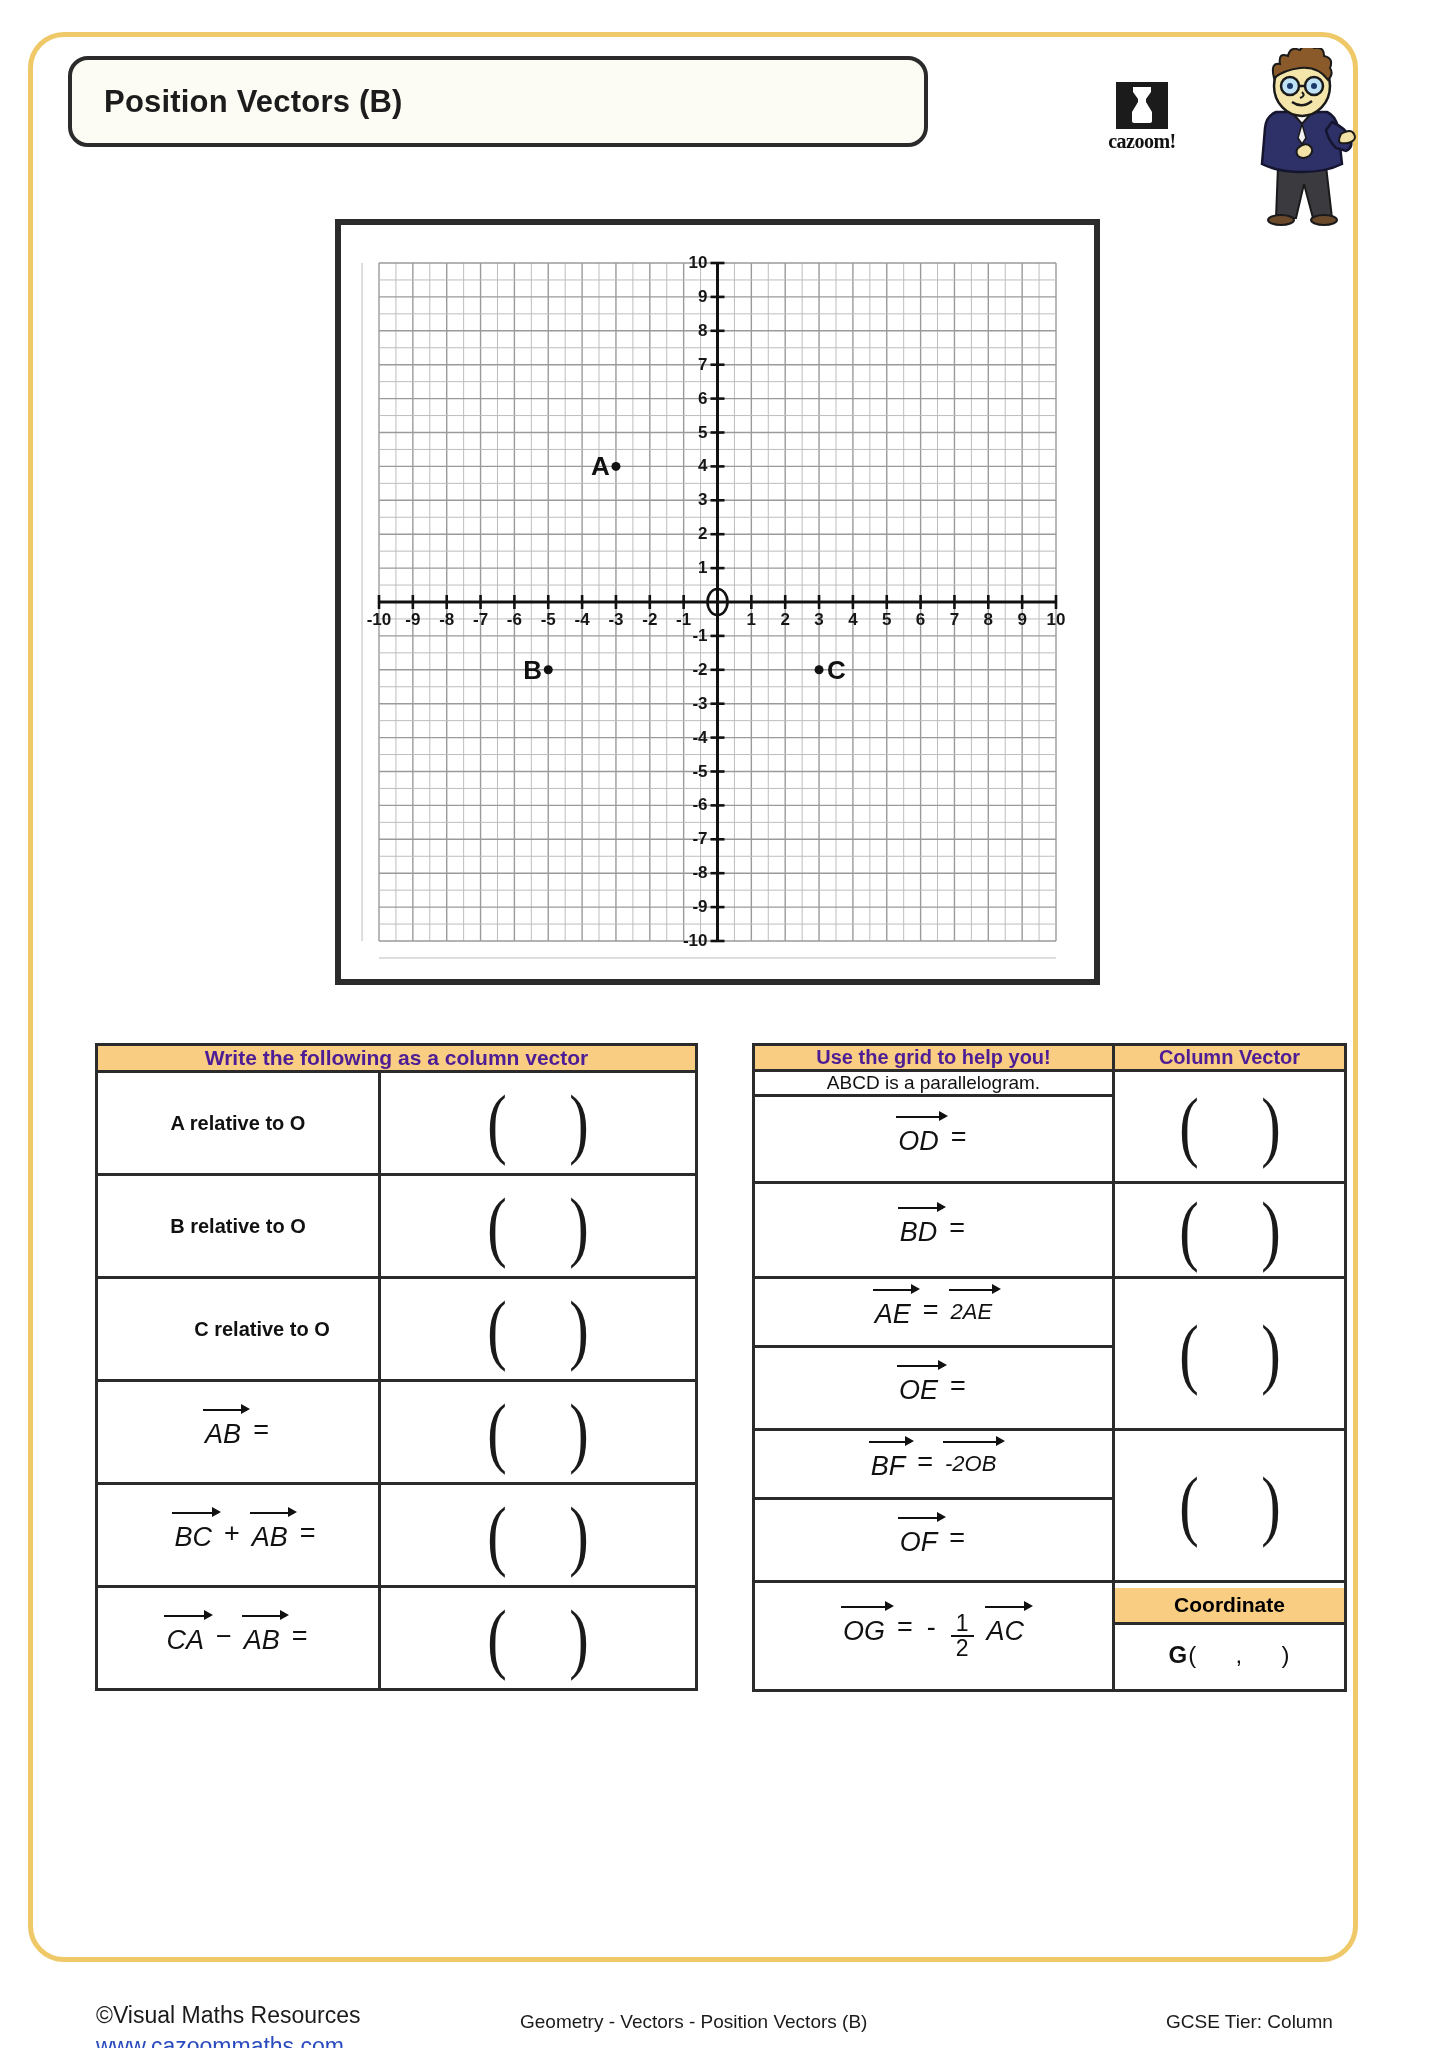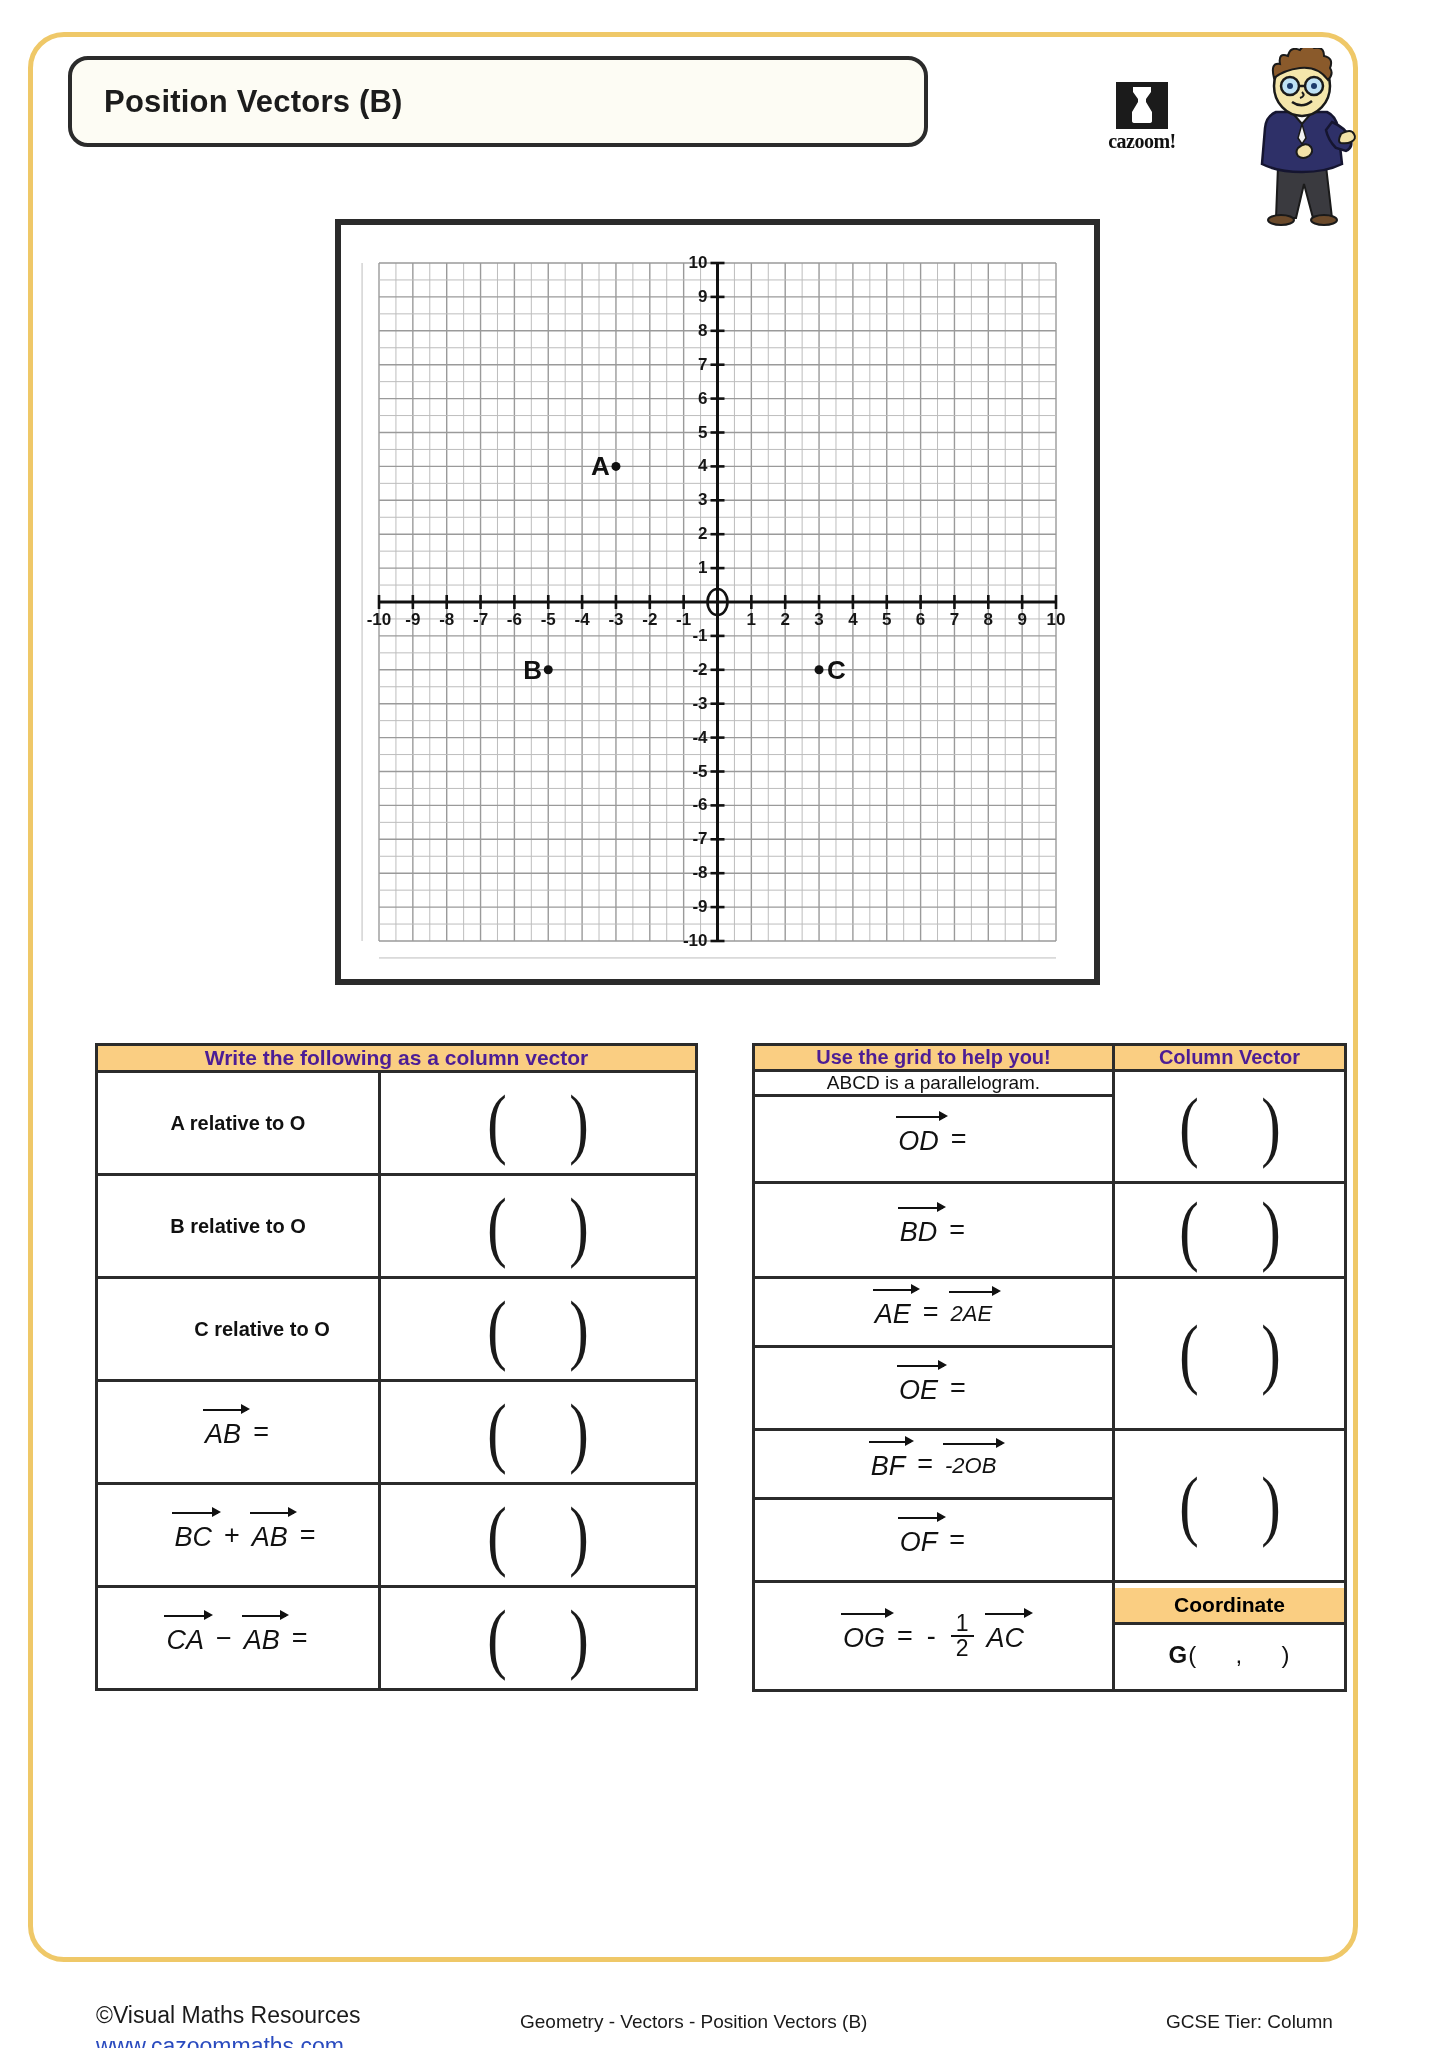--- a/index.html
+++ b/index.html
@@ -52,21 +52,21 @@
   .lbl{font-size:20px;font-weight:bold;color:#111;}
   .note{font-size:19px;color:#111;padding:5px 0;}
   .coord-hdr{background:#FACE82 !important;font-size:21px;font-weight:bold;padding:5px 0;}
   .coord-val{font-size:24px;color:#111;letter-spacing:1px;}
   .coord-val b{font-weight:bold;}
   
   .paren{display:flex;align-items:center;justify-content:center;gap:56px;
     font-size:78px;line-height:.8;color:#1a1a1a;font-family:"Liberation Serif", serif;font-weight:300;}
   .paren span{display:inline-block;transform:scaleX(.75);}
   
-  .vec-exp{display:flex;align-items:center;justify-content:center;gap:10px;
+  .vec-exp{display:flex;align-items:flex-start;justify-content:center;gap:10px;
     font-size:27px;font-style:italic;color:#111;font-family:"Liberation Sans", sans-serif;}
   .ovr{display:inline-block;position:relative;padding-top:4px;}
   .ovr::after{
     content:"";position:absolute;left:-2px;right:-6px;top:-6px;height:2px;background:#111;
   }
   .ovr::before{
     content:"";position:absolute;right:-9px;top:-11px;width:0;height:0;
     border-left:9px solid #111;border-top:5px solid transparent;border-bottom:5px solid transparent;
   }
   .op{font-style:normal;font-size:27px;padding:0 2px;}

